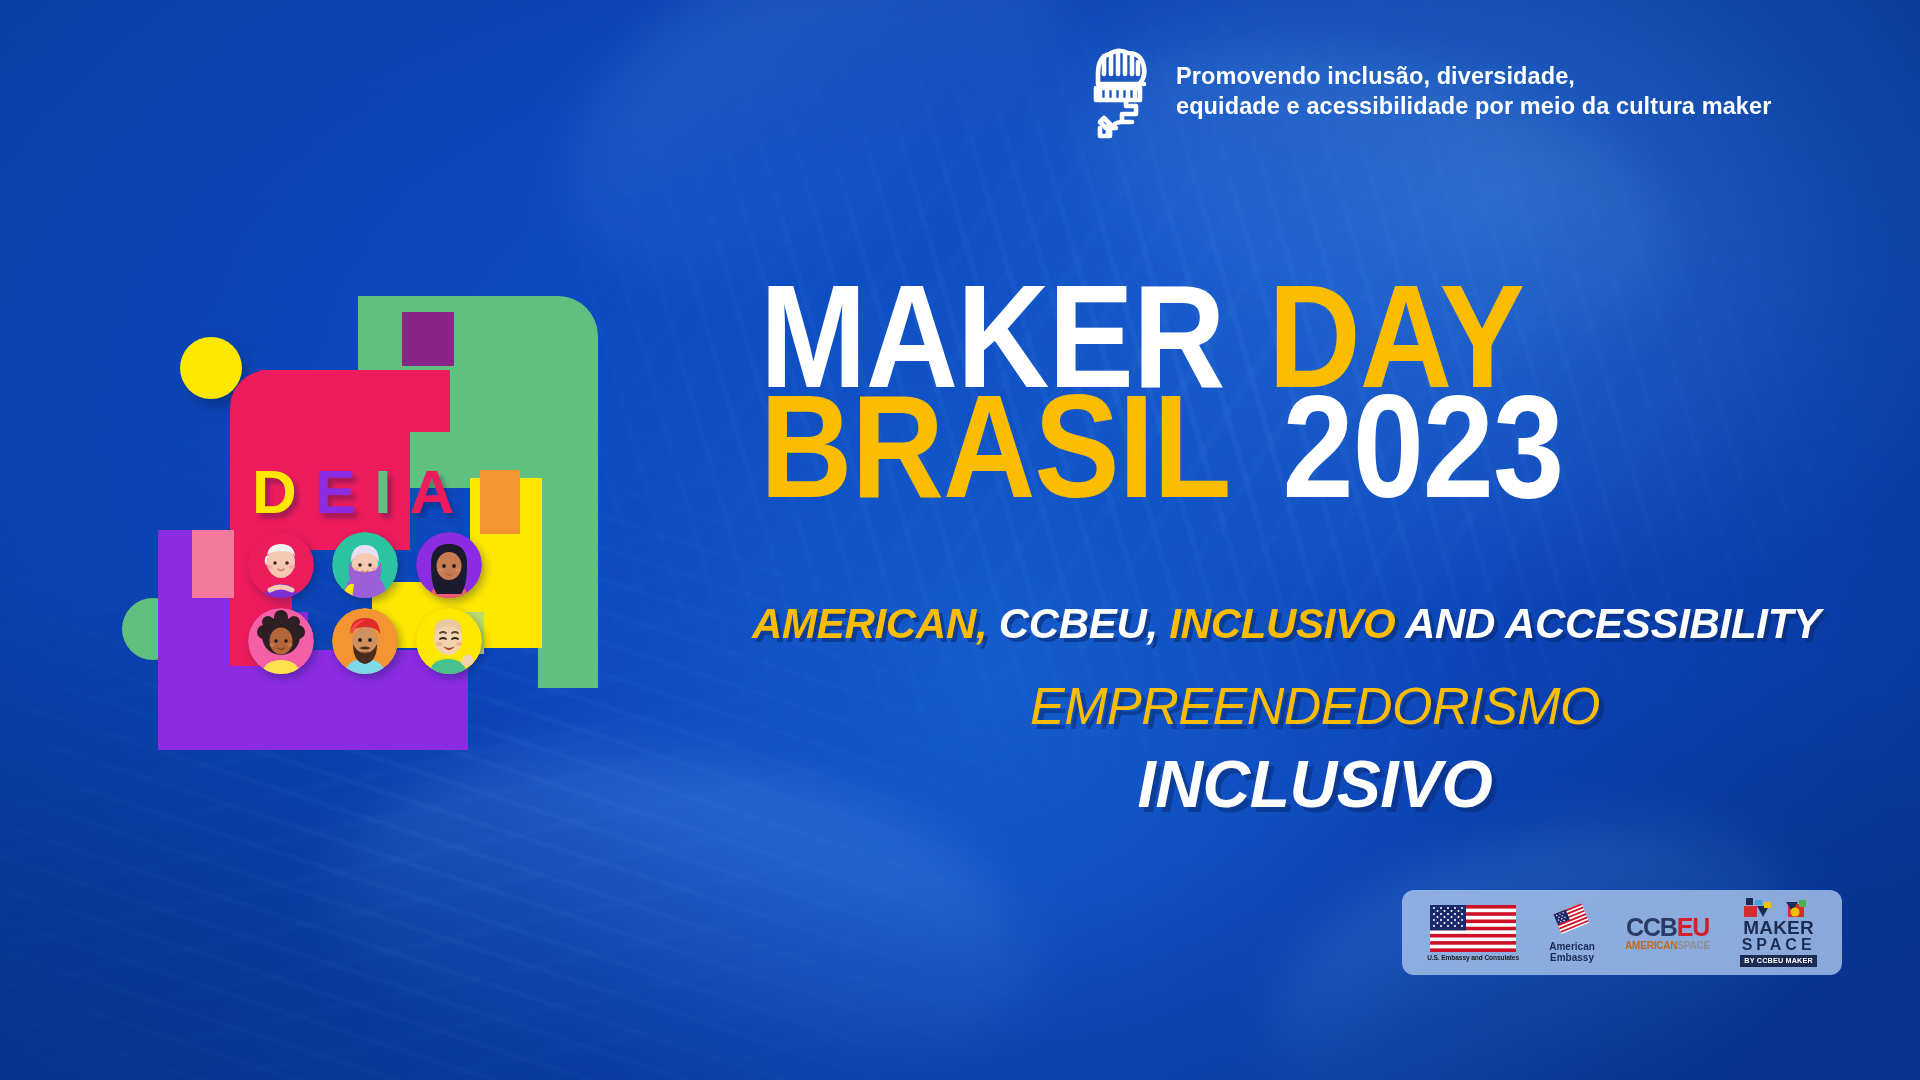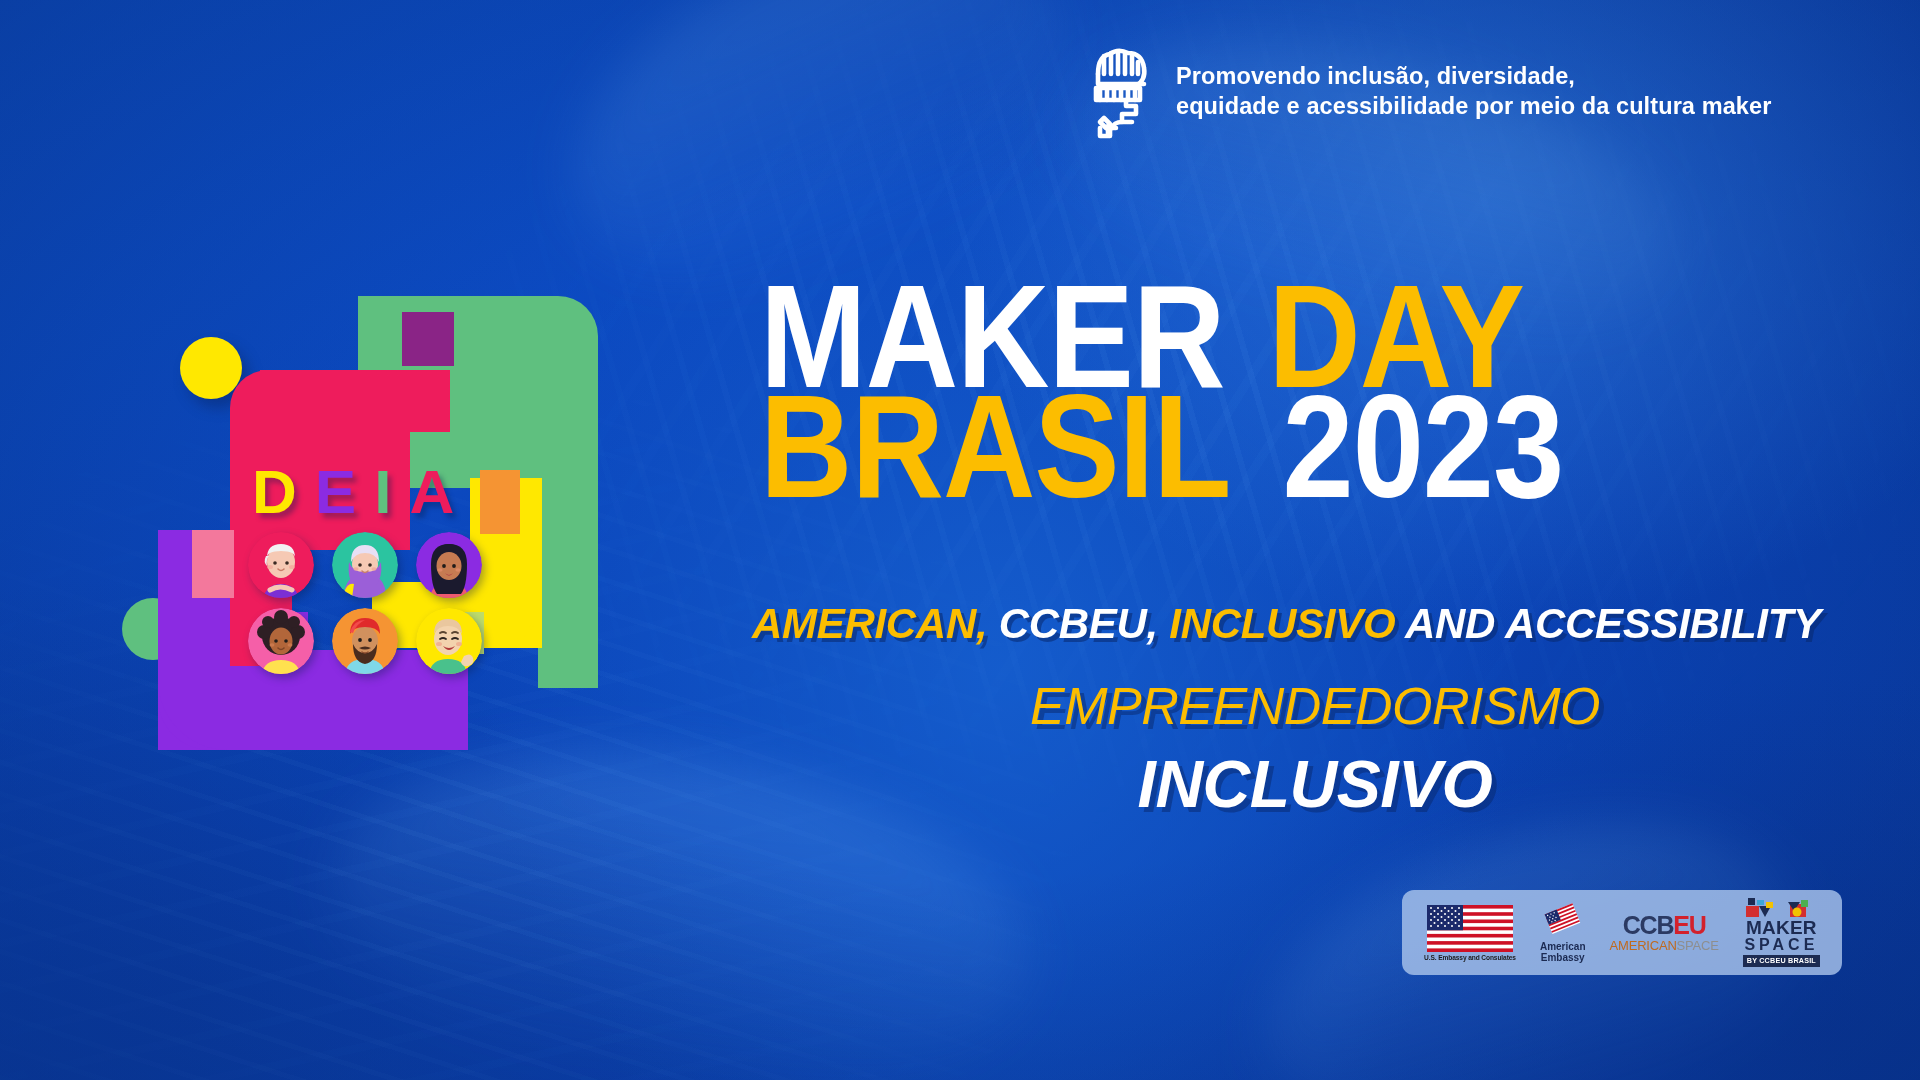--- a/index.html
+++ b/index.html
@@ -219,21 +219,21 @@
   .sp-item { display:flex; flex-direction:column; align-items:center; justify-content:center; }
 
   .flag-box { width:86px; height:47px; position:relative; overflow:hidden; background:#fff; }
   .flag-caption { font-size:6.6px; font-weight:700; color:#1b1b1b; margin-top:2px; letter-spacing:-.1px; }
 
   .as-caption { font-size:10px; font-weight:700; color:#1b2a52; line-height:1.15; text-align:center; margin-top:3px;}
 
   .ccbeu-top { font-size:25px; font-weight:800; letter-spacing:-1.2px; line-height:1; }
   .ccbeu-top .c1 { color:#2B3A63; }
   .ccbeu-top .c2 { color:#D3212C; }
-  .ccbeu-bot { font-size:13px; font-weight:400; letter-spacing:-.2px; line-height:1; margin-top:1px;}
+  .ccbeu-bot { font-size:10px; font-weight:700; letter-spacing:-.2px; line-height:1; margin-top:1px;}
   .ccbeu-bot .b1 { color:#C06A1E; }
   .ccbeu-bot .b2 { color:#8E8E8E; }
 
   .maker-logo { display:flex; flex-direction:column; align-items:center; }
   .ms-deco { width:74px; height:20px; position:relative; margin-bottom:1px; }
   .ms-maker { font-size:19px; font-weight:800; letter-spacing:.2px; color:#1C2B52; line-height:.95; }
   .ms-space { font-size:16px; font-weight:800; letter-spacing:4px; color:#1C2B52; line-height:1; }
   .ms-by { font-size:7.2px; font-weight:700; color:#fff; background:#1C2B52; padding:1.5px 4px; letter-spacing:.2px; margin-top:1.5px;}
 </style>
 </head>
@@ -533,18 +533,18 @@
         <rect x="2" y="8" width="13" height="11" fill="#D32F2F"></rect>
         <polygon points="15,8 27,8 21,19" fill="#1C2B52"></polygon>
         <rect x="22" y="4" width="7" height="6" fill="#F2C200"></rect>
         <rect x="46" y="6" width="16" height="13" fill="#D32F2F"></rect>
         <polygon points="44,4 56,4 50,13" fill="#1C2B52"></polygon>
         <rect x="57" y="2" width="7" height="7" fill="#4CAF50"></rect>
         <circle cx="53" cy="14" r="4.5" fill="#F2C200"></circle>
       </svg>
       <div class="ms-maker">MAKER</div>
       <div class="ms-space">SPACE</div>
-      <div class="ms-by">BY CCBEU BRASIL</div>
+      <div class="ms-by">BY CCBEU MAKER</div>
     </div>
 
   </div>
 
 </div>
 
 </body></html>

